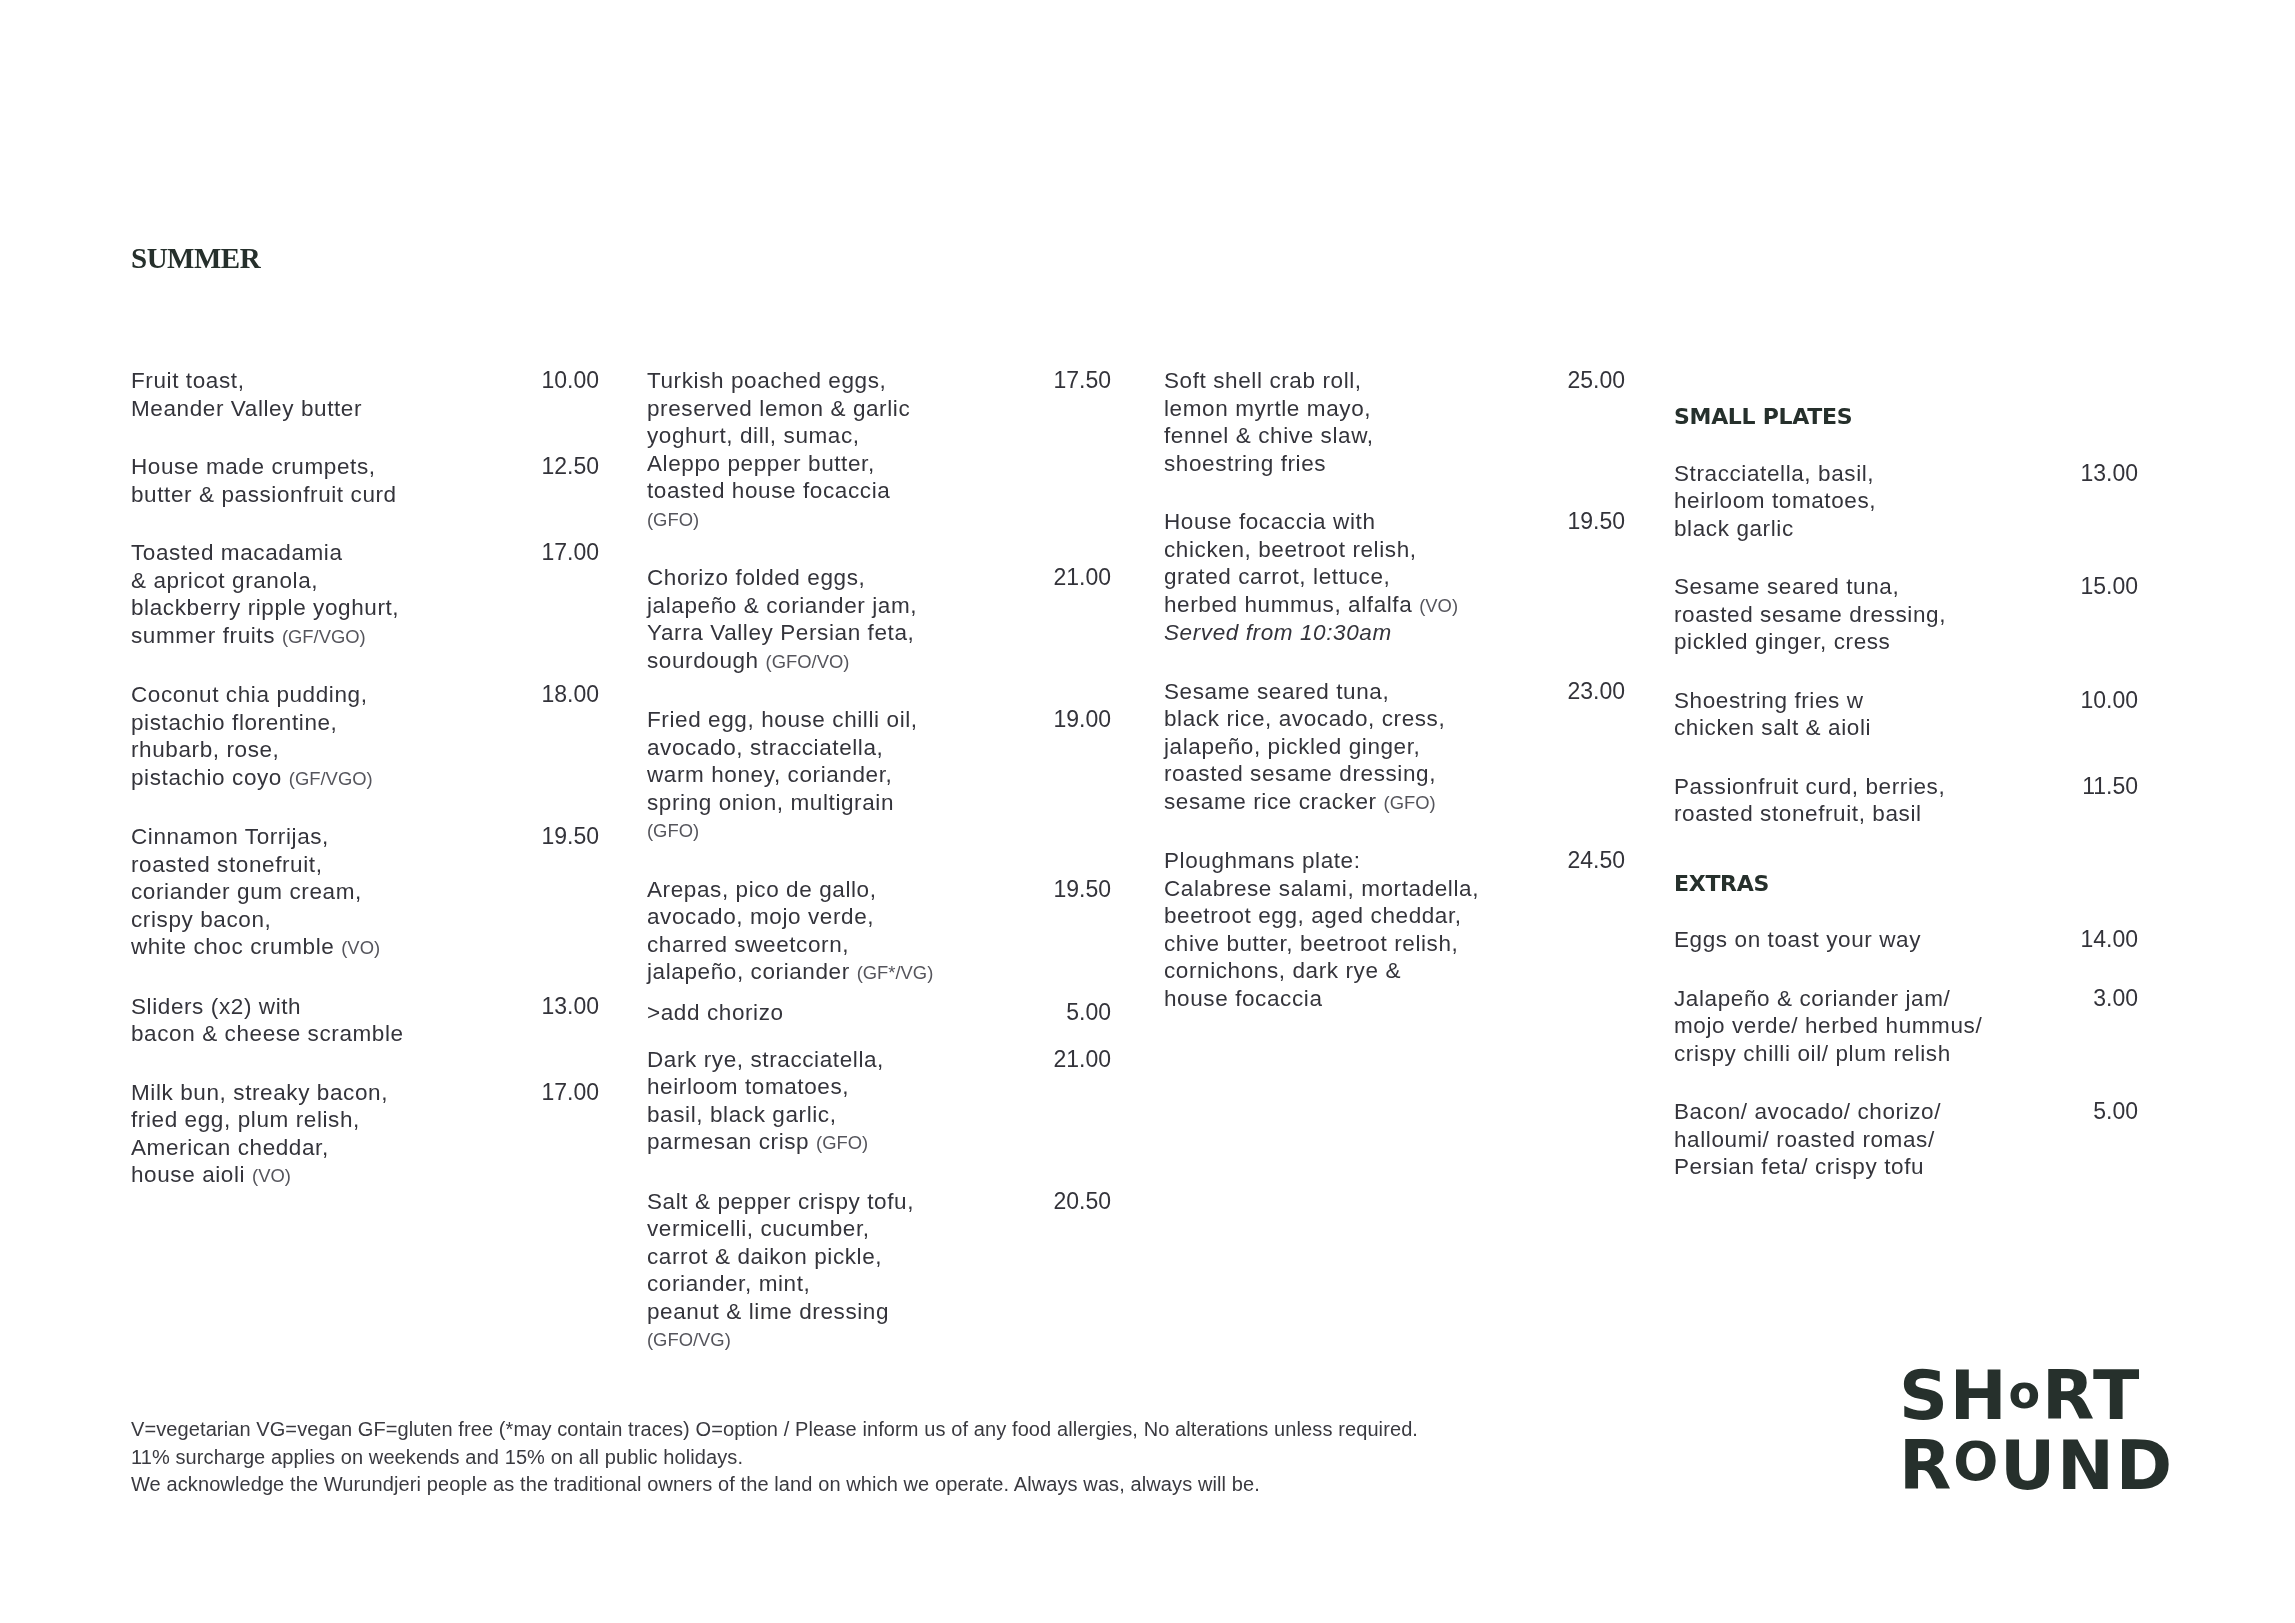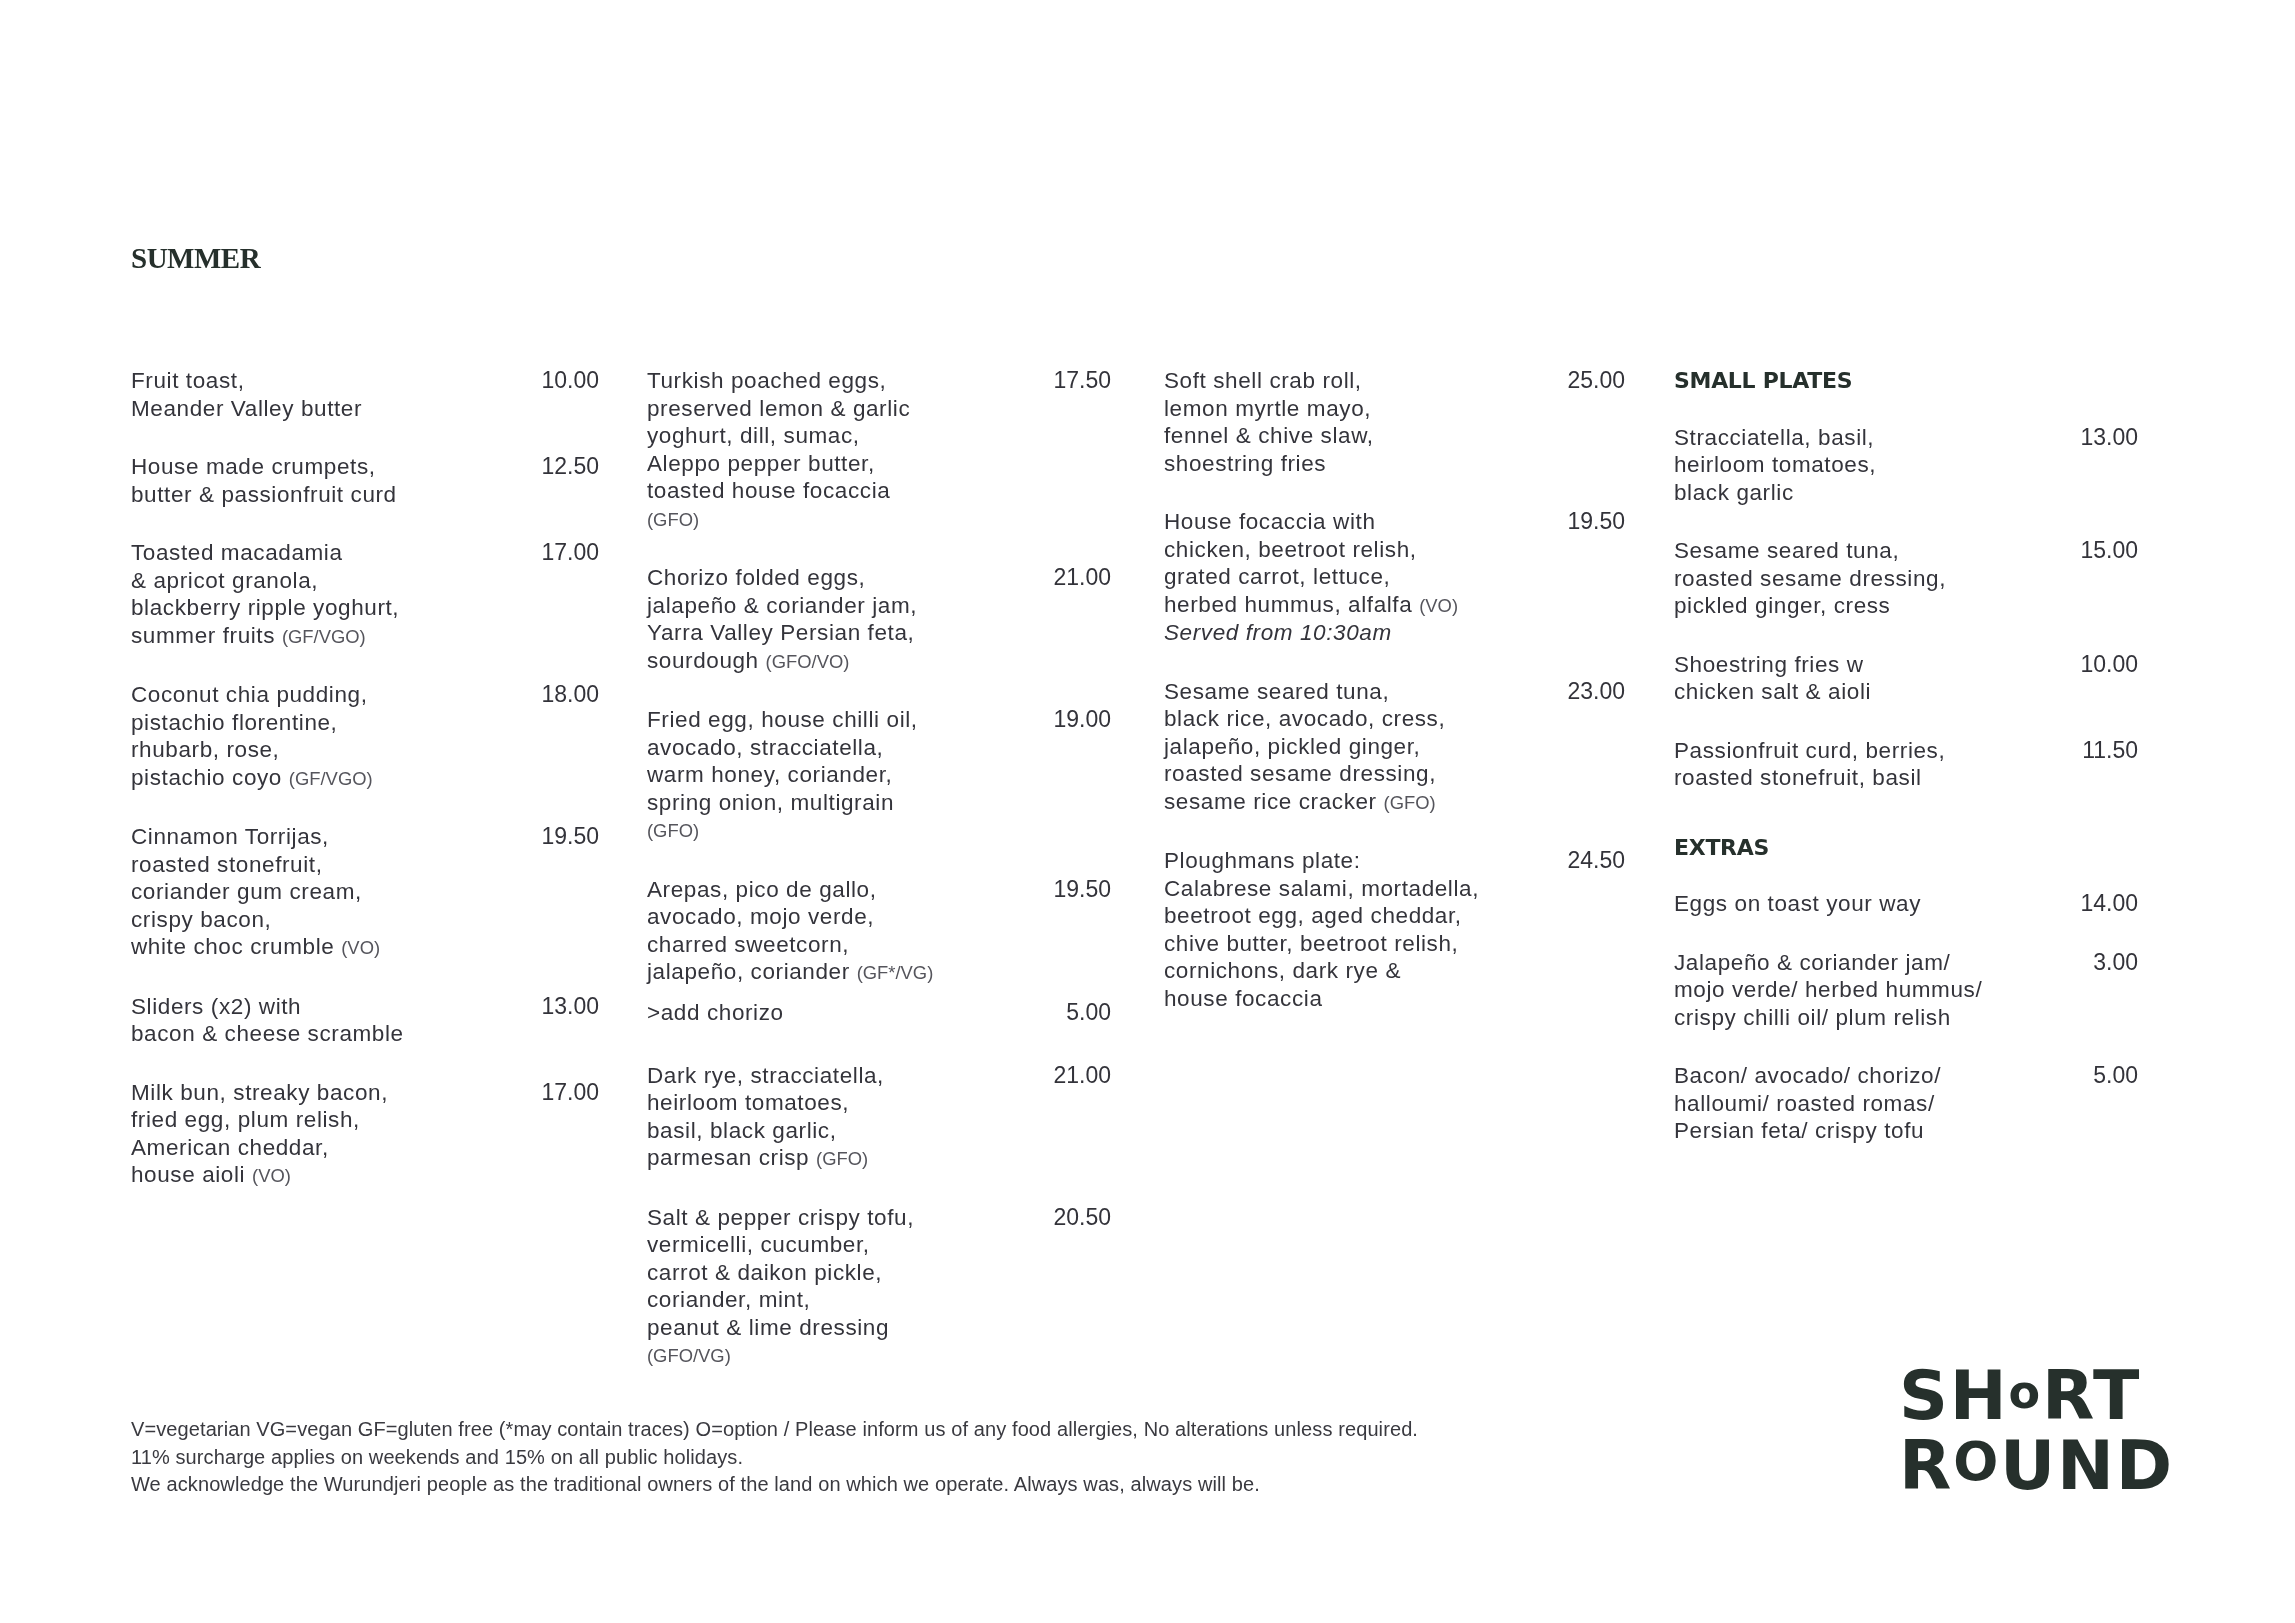--- a/index.html
+++ b/index.html
@@ -9,24 +9,24 @@
   }
   .title {
     position: absolute; left: 131px; top: 244px;
     font-family: Liberation Serif, serif; font-weight: bold; font-size: 29px; letter-spacing: -0.5px;
     color: #26302c; margin: 0; line-height: 1;
   }
   .col { position: absolute; top: 367px; }
   .col1 { left: 131px; width: 468px; }
   .col2 { left: 647px; width: 464px; }
   .col3 { left: 1164px; width: 461px; }
-  .col4 { left: 1674px; width: 464px; }
+  .col4 { left: 1674px; width: 464px; margin-top: 36px; }
   .item { display: flex; justify-content: space-between; align-items: flex-start; margin-bottom: 31px; }
   .item.tight { margin-bottom: 29px; }
-  .item.addon { margin-bottom: 35px; margin-top: -16.5px; }
+  .item.addon { margin-bottom: 19px; margin-top: -16.5px; }
   .desc { font-size: 22.5px; line-height: 27.5px; letter-spacing: 0.6px; white-space: pre-line; }
   .desc .tag { font-size: 18.4px; color: #55555c; letter-spacing: 0; }
   .desc .note { font-style: italic; }
   .price { font-size: 23px; line-height: 27.5px; font-weight: 500; text-align: right; min-width: 83px; color: #33333a; }
   .section-head {
     font-family: "DejaVu Sans", sans-serif; font-weight: bold; font-size: 22px; color: #26302c;
     letter-spacing: -0.3px; margin: 0 0 29px 0; line-height: 27.5px;
   }
   .section-head.extras { margin-top: 42px; }
   .footer {

